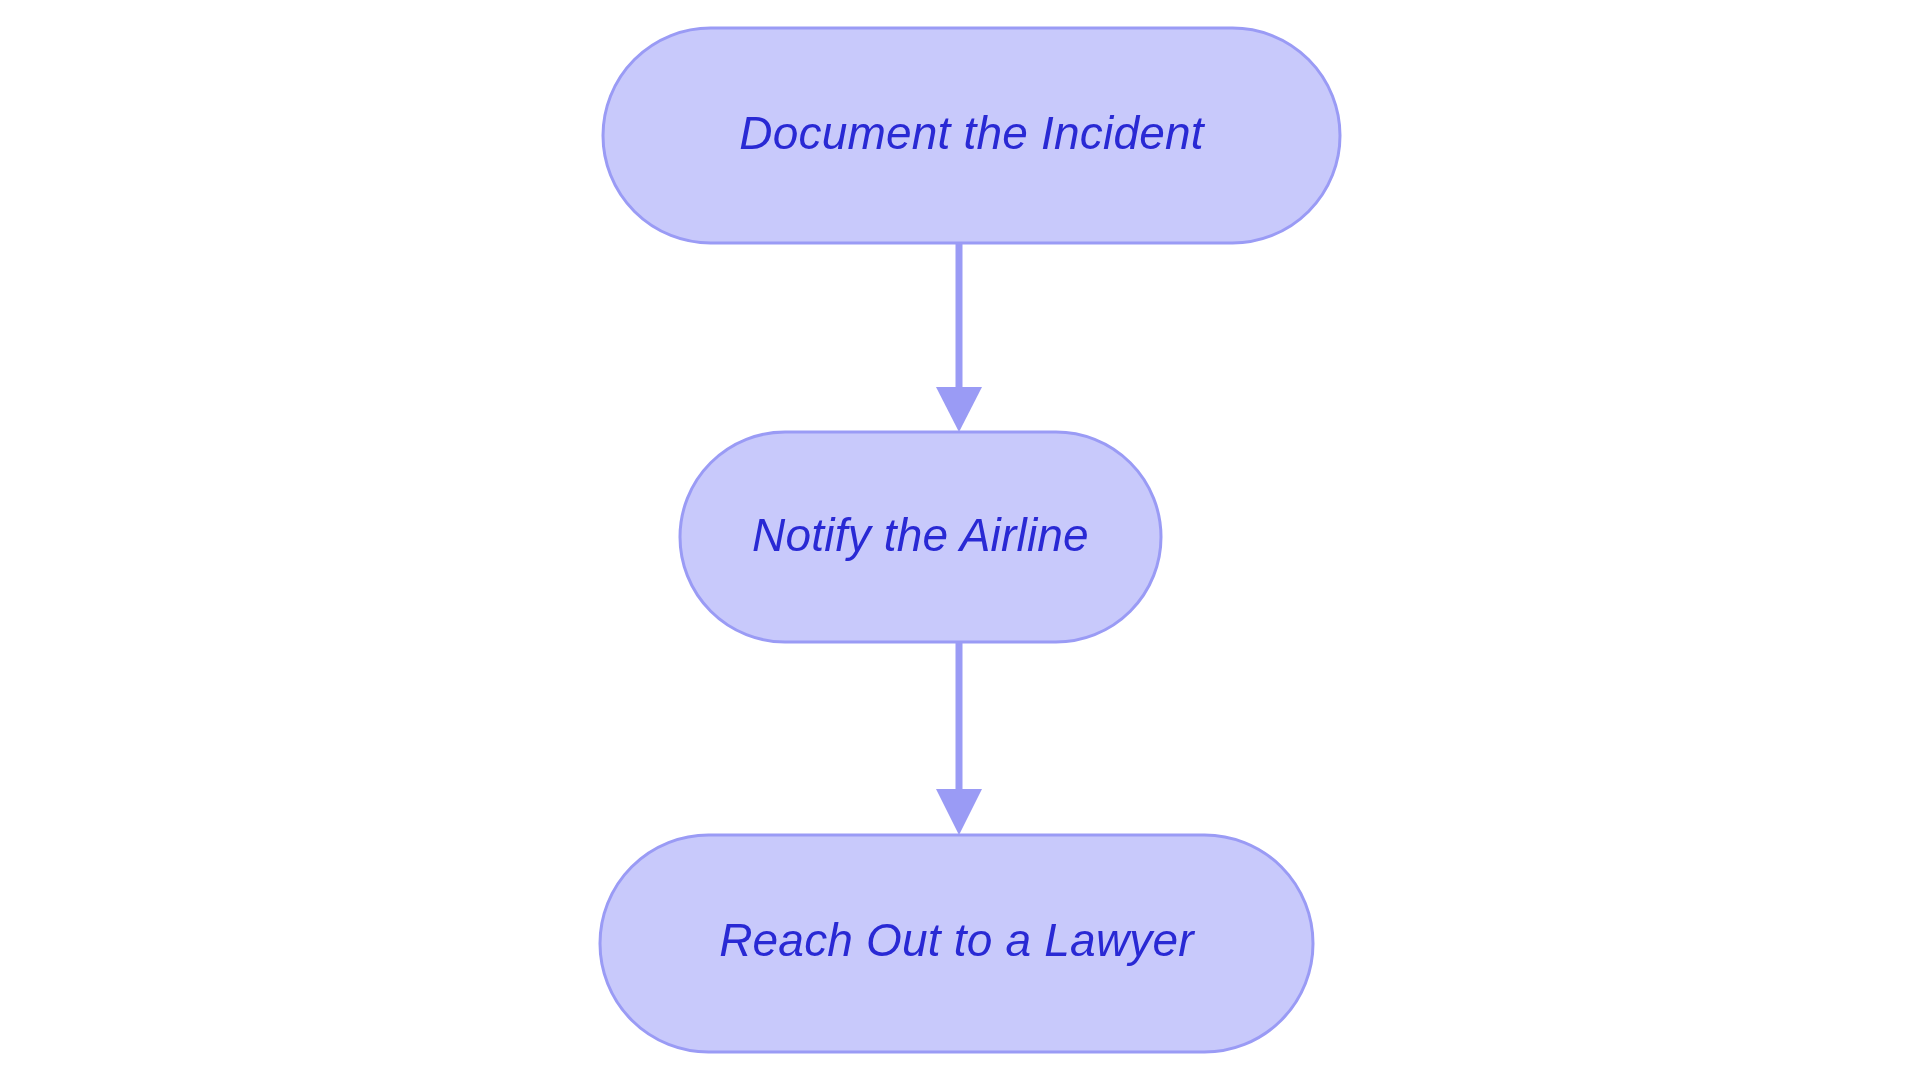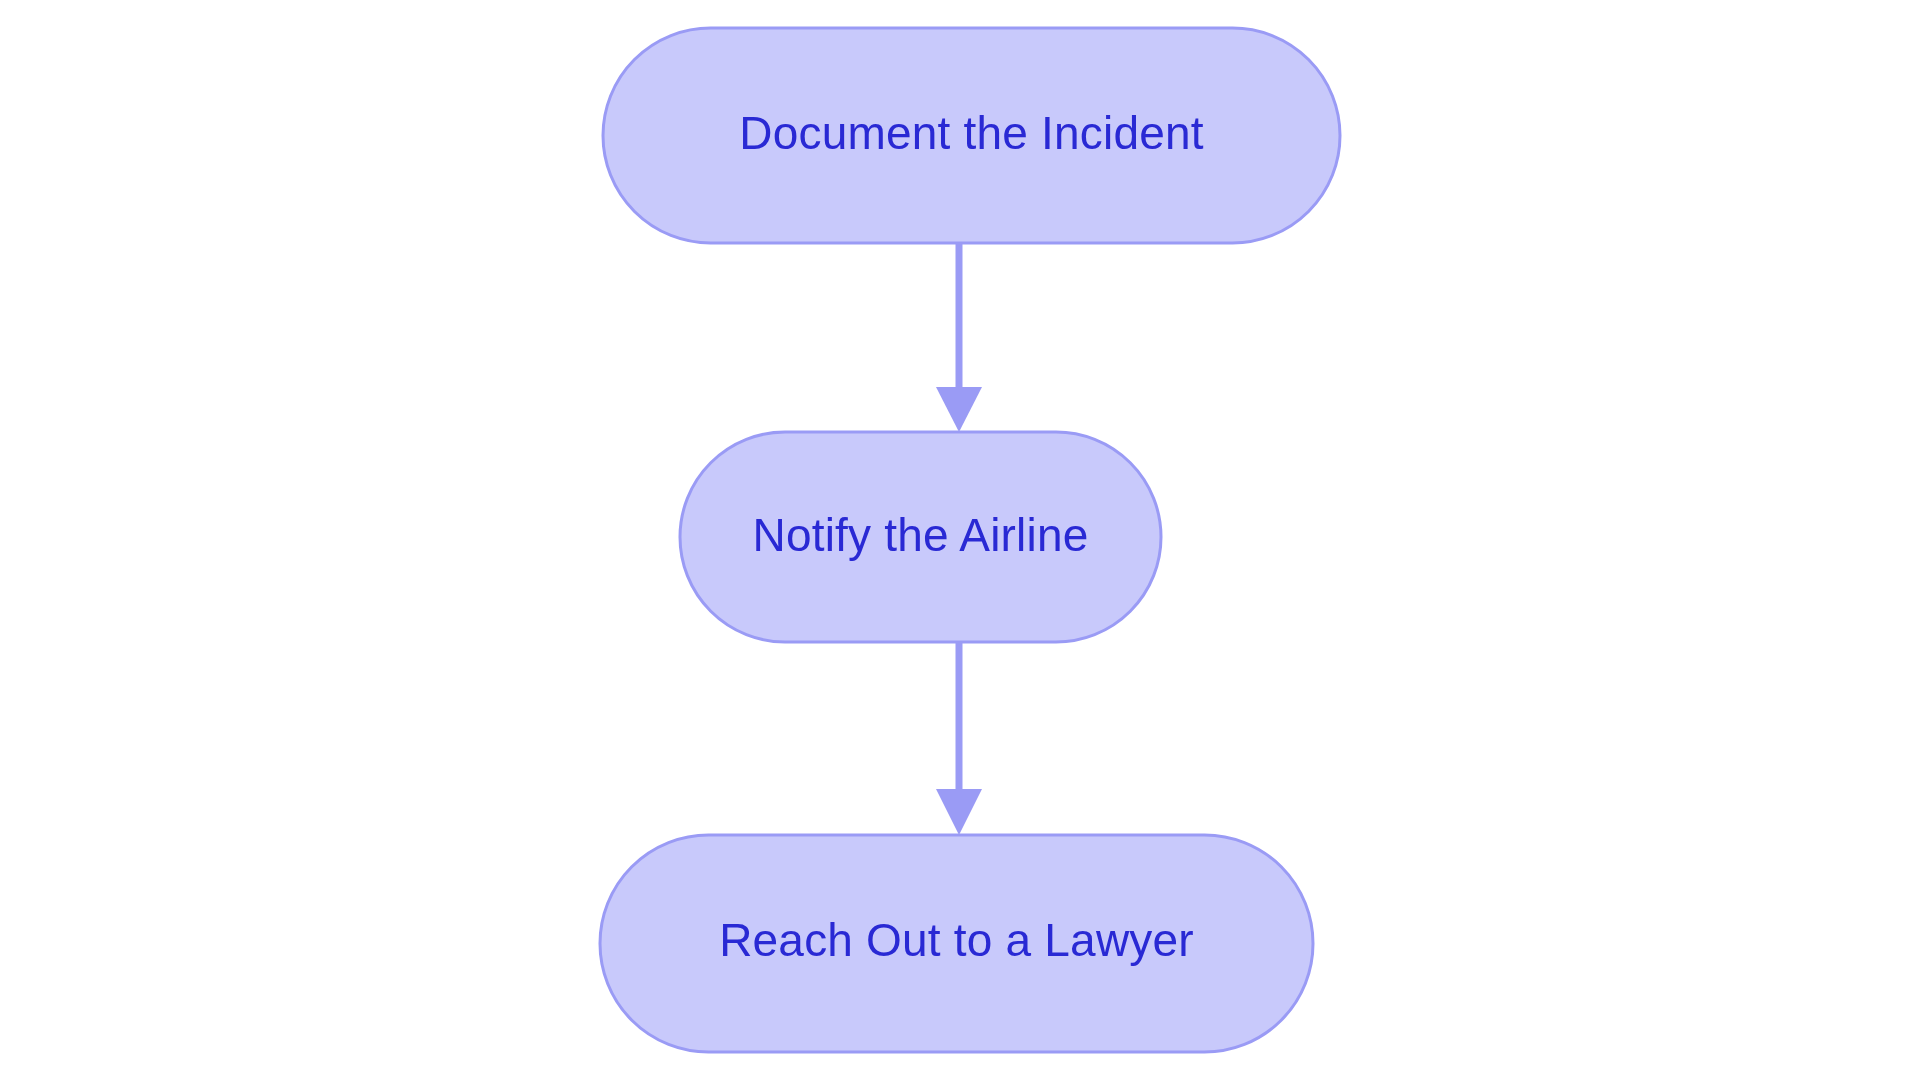--- a/index.html
+++ b/index.html
@@ -10,20 +10,21 @@
   }
   body {
     font-family: "Liberation Sans", sans-serif;
   }
   #flowchart-canvas {
     position: relative;
     width: 1684px;
     height: 1083px;
     background: #ffffff;
     overflow: hidden;
+    font-style: italic;
   }
   .flow-svg {
     position: absolute;
     top: 0;
     left: 0;
     width: 1920px;
     height: 1083px;
   }
   .node-shape {
     fill: #c8c9fb;

